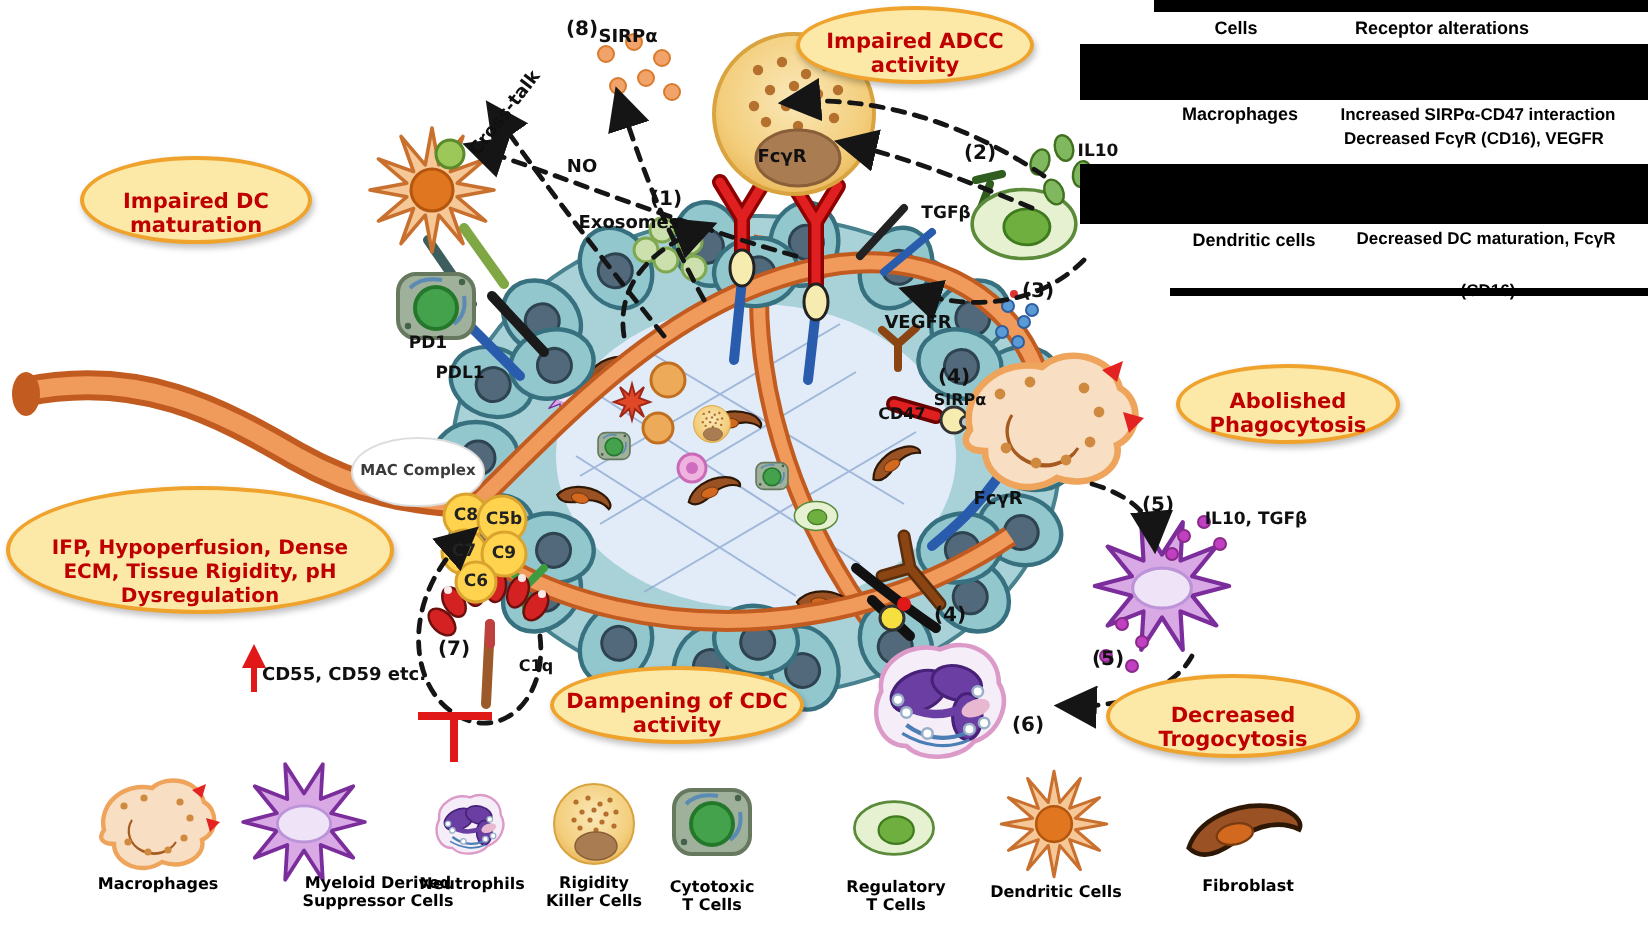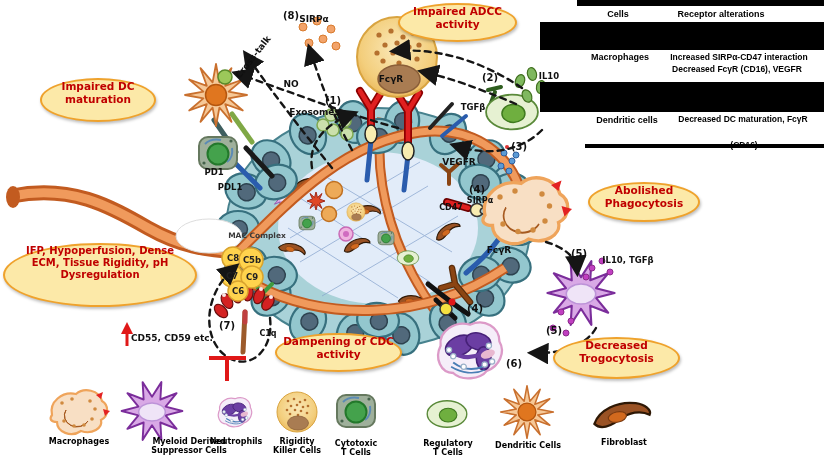--- a/index.html
+++ b/index.html
@@ -5,26 +5,26 @@
   html,body{margin:0;padding:0;background:#fff;}
   #stage{position:relative;width:824px;height:463px;background:#ffffff;overflow:hidden;
          font-family:"DejaVu Sans",sans-serif;}
   #art{position:absolute;inset:0;z-index:1;}
   .lbl{position:absolute;transform:translate(-50%,-50%);font:bold 9px "DejaVu Sans",sans-serif;
        color:#101010;white-space:nowrap;z-index:5;}
   .num{font-size:10px;}
   .tiny{font-size:8px;}
   .s85{font-size:8.5px;}
   .rot{transform:translate(-50%,-50%) rotate(-52deg);}
-  .callout{position:absolute;display:flex;align-items:flex-start;justify-content:center;text-align:center;
+  .callout{position:absolute;display:flex;align-items:flex-end;justify-content:center;text-align:center;
        border-radius:50%;background:#FCE9A8;border:2.5px solid #EFA22C;color:#C00000;
        font:bold 10.5px "DejaVu Sans",sans-serif;line-height:1.2;box-sizing:border-box;z-index:4;
        box-shadow:1px 2px 3px rgba(0,0,0,0.25);}
   .maclbl{position:absolute;transform:translate(-50%,-50%);width:58px;text-align:center;
-       font:bold 7.5px "DejaVu Sans",sans-serif;color:#3a3a3a;line-height:1.15;z-index:5;margin-left:48px;}
+       font:bold 7.5px "DejaVu Sans",sans-serif;color:#3a3a3a;line-height:1.15;z-index:5;}
   .clabel{position:absolute;transform:translate(-50%,-50%);font:bold 8.5px "DejaVu Sans",sans-serif;
        color:#222;z-index:5;}
   .bar{position:absolute;background:#000;z-index:6;}
   .tbltxt{position:absolute;transform:translate(-50%,-50%);font:bold 9px "Liberation Sans",sans-serif;
        color:#000;white-space:nowrap;z-index:6;}
   .alt{font-size:8.5px;}
   .leglbl{position:absolute;transform:translate(-50%,-50%);font:bold 8px "DejaVu Sans",sans-serif;
        color:#000;text-align:center;line-height:1.15;z-index:5;}
   .wrap{white-space:normal;}
 </style>

